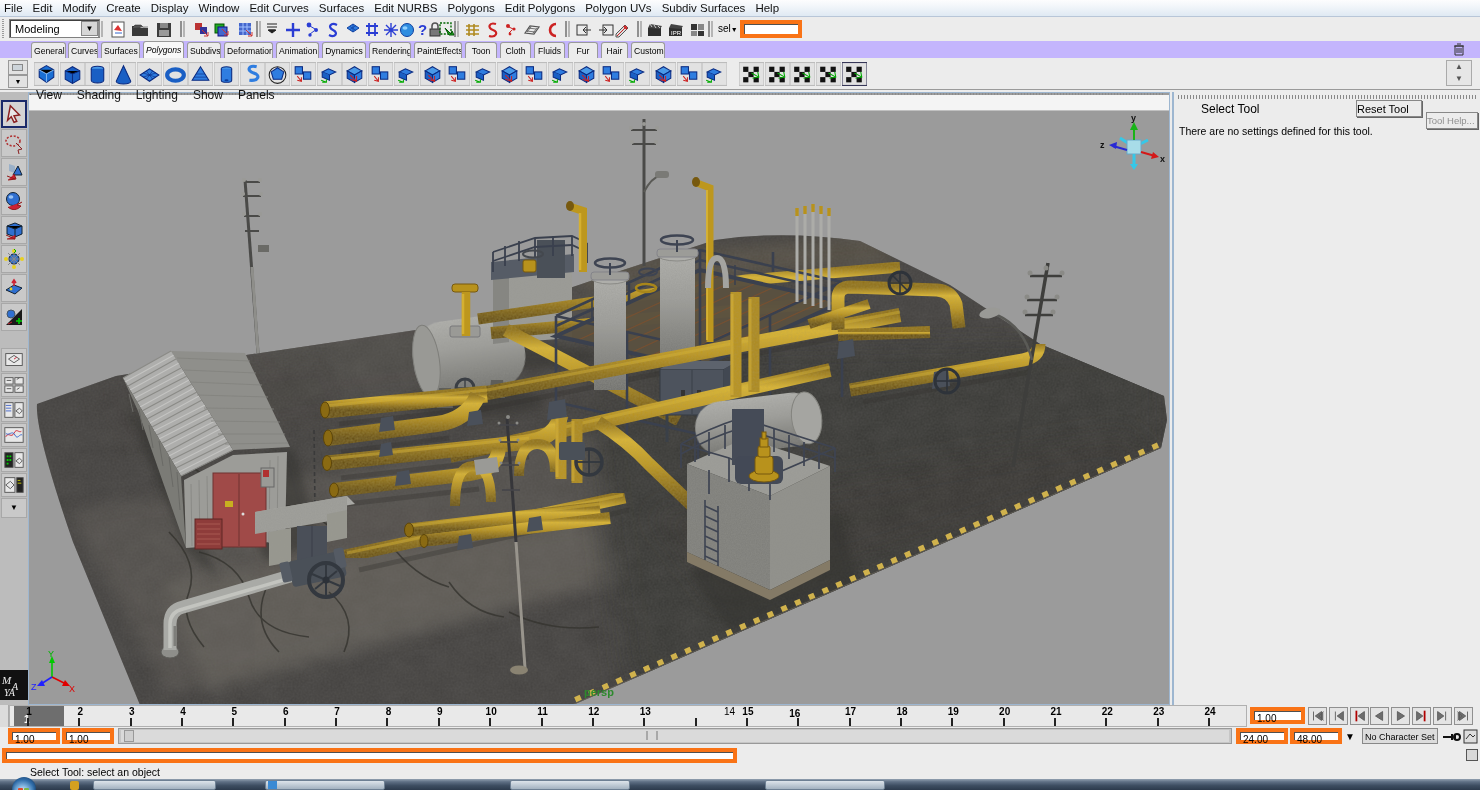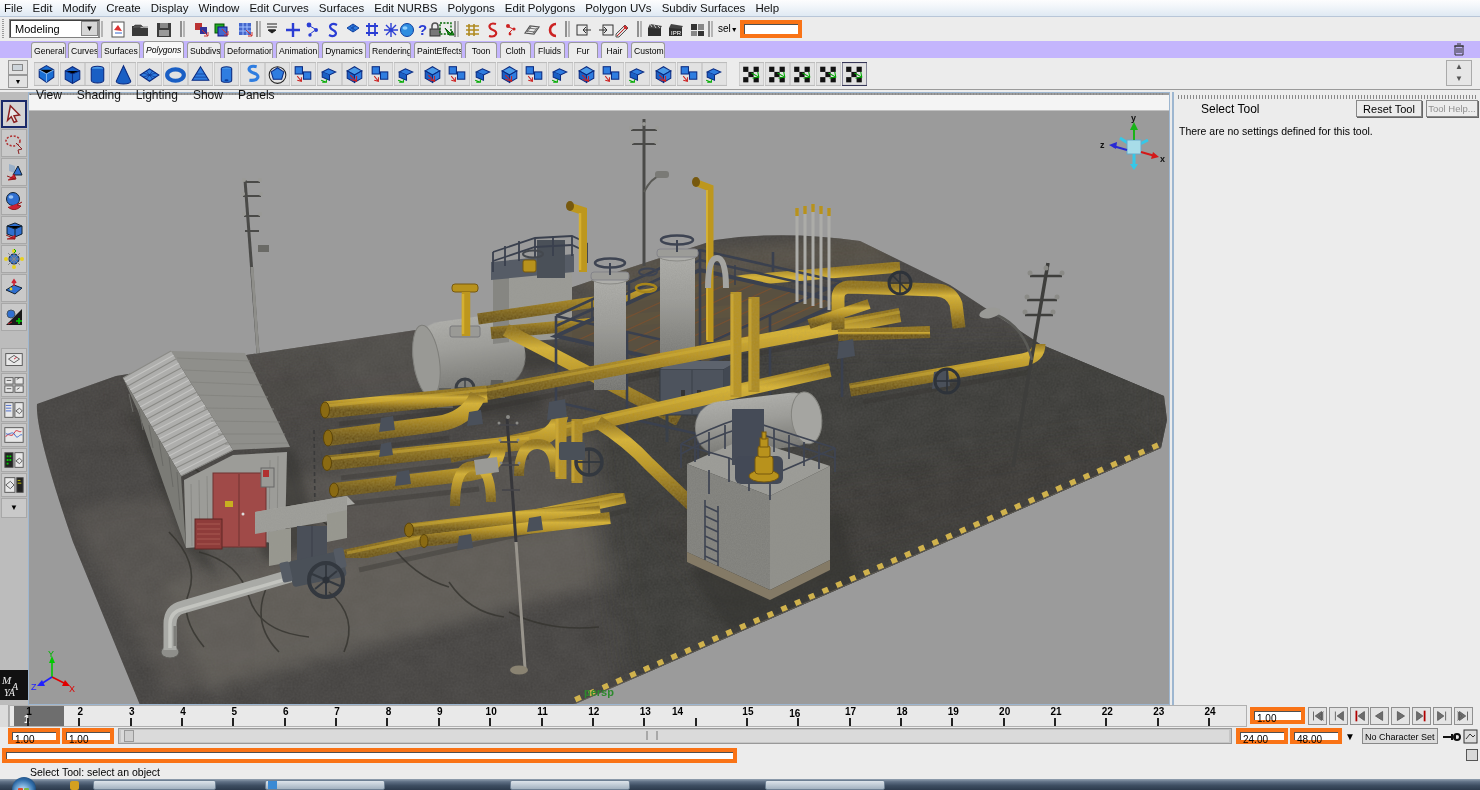--- a/index.html
+++ b/index.html
@@ -40,21 +40,21 @@
   
   #vpwrap { left:28px; top:92px; width:1142px; height:613px; background:#9b9b9b; border:1px solid #9db6d0; }
   #vpmenu { position:absolute; left:0; top:2px; width:1140px; height:16px; background:#f4f4f4;
     border-bottom:1px solid #c0c0c0; font-size:12px; color:#111; display:flex; align-items:center; }
   #vpmenu span { padding:0 8px 16px 7px; }
   #scene { position:absolute; left:0; top:19px; width:1140px; height:592px; }
 
   
   #rpanel { left:1172px; top:92px; width:308px; height:613px; background:#ececec; border-left:2px solid #9db6d0; }
   .rbtn { position:absolute; height:17px; background:#ececec; border:1px solid #888;
-    box-shadow:1px 1px 0 #666; font-size:11px; text-align:center; padding-top:2px; }
+    box-shadow:1px 1px 0 #666; font-size:11px; padding-top:2px; }
 
   
   #timerow { left:0; top:705px; width:1480px; height:22px; background:#ececec; }
   #rangerow { left:0; top:727px; width:1480px; height:20px; background:#ececec; }
   #cmdrow { left:0; top:747px; width:1480px; height:17px; background:#ececec; }
   #helprow { left:0; top:764px; width:1480px; height:15px; background:#ececec; font-size:10.5px; }
   #taskbar { left:0; top:779px; width:1480px; height:11px;
     background:linear-gradient(#93a1b1 0%, #5f7085 25%, #3d4d61 60%, #2c3a4c 100%); }
 
   .field { position:absolute; background:#fff; border:4px solid #f97316;
@@ -1082,21 +1082,21 @@
   <text x="1071" y="36" font-size="9" font-weight="bold" fill="#111" font-family="Liberation Sans">z</text>
 </g>
 </svg>
     </div>
   </div>
 
   <div id="rpanel" class="abs">
     <div style="position:absolute; left:4px; top:3px; width:300px; height:4px; background-image:repeating-linear-gradient(90deg,#888 0 1px,transparent 1px 3px);"></div>
     <div style="position:absolute; left:5px; top:10px; font-size:12px;margin-left:22px;">Select Tool</div>
     <div class="rbtn" style="left:182px; top:8px; width:66px;">Reset Tool</div>
-    <div class="rbtn" style="left:252px; top:8px; width:52px; color:#909090; font-size:9.5px;">Tool Help...</div>
+    <div class="rbtn" style="left:252px; top:20px; width:52px; color:#909090; font-size:9.5px;">Tool Help...</div>
     <div style="position:absolute; left:5px; top:33px; font-size:10.5px;">There are no settings defined for this tool.</div>
   </div>
 
   <div id="timerow" class="abs">
       <div style="position:absolute;left:0;top:0;width:9px;height:22px;background:#dcdcdc;border-right:1px solid #aaa"></div>
       <div style="position:absolute;left:9px;top:0;width:1238px;height:22px;background:#e9e9e9;border:1px solid #b0b0b0"></div>
       <div style="position:absolute;left:14px;top:1px;width:50px;height:20px;background:#6e6e6e"></div>
       <div style="position:absolute;left:24px;top:9px;color:#fff;font-size:10px;font-weight:bold">1</div>
       <div style="position:absolute;left:19px;top:1px;width:20px;text-align:center;font-size:10px;font-weight:bold;color:#000">1</div>
       <div style="position:absolute;left:27px;top:13px;width:2px;height:8px;background:#222"></div>
@@ -1117,21 +1117,21 @@
       <div style="position:absolute;left:429.8px;top:1px;width:20px;text-align:center;font-size:10px;font-weight:bold;color:#000">9</div>
       <div style="position:absolute;left:437.8px;top:13px;width:2px;height:8px;background:#222"></div>
       <div style="position:absolute;left:481.15000000000003px;top:1px;width:20px;text-align:center;font-size:10px;font-weight:bold;color:#000">10</div>
       <div style="position:absolute;left:489.15000000000003px;top:13px;width:2px;height:8px;background:#222"></div>
       <div style="position:absolute;left:532.5px;top:1px;width:20px;text-align:center;font-size:10px;font-weight:bold;color:#000">11</div>
       <div style="position:absolute;left:540.5px;top:13px;width:2px;height:8px;background:#222"></div>
       <div style="position:absolute;left:583.85px;top:1px;width:20px;text-align:center;font-size:10px;font-weight:bold;color:#000">12</div>
       <div style="position:absolute;left:591.85px;top:13px;width:2px;height:8px;background:#222"></div>
       <div style="position:absolute;left:635.2px;top:1px;width:20px;text-align:center;font-size:10px;font-weight:bold;color:#000">13</div>
       <div style="position:absolute;left:643.2px;top:13px;width:2px;height:8px;background:#222"></div>
-      <div style="position:absolute;left:672px;top:1px;width:20px;text-align:left;font-size:10px;font-weight:bold;color:#000">14</div>
+      <div style="position:absolute;left:715px;top:1px;width:20px;text-align:right;font-size:10px;font-weight:normal;color:#000">14</div>
       <div style="position:absolute;left:694.5500000000001px;top:13px;width:2px;height:8px;background:#222"></div>
       <div style="position:absolute;left:737.9px;top:1px;width:20px;text-align:center;font-size:10px;font-weight:bold;color:#000">15</div>
       <div style="position:absolute;left:745.9px;top:13px;width:2px;height:8px;background:#222"></div>
       <div style="position:absolute;left:789.25px;top:3px;width:20px;font-size:10px;font-weight:bold;color:#000">16</div>
       <div style="position:absolute;left:797.25px;top:13px;width:2px;height:8px;background:#222"></div>
       <div style="position:absolute;left:840.6px;top:1px;width:20px;text-align:center;font-size:10px;font-weight:bold;color:#000">17</div>
       <div style="position:absolute;left:848.6px;top:13px;width:2px;height:8px;background:#222"></div>
       <div style="position:absolute;left:891.95px;top:1px;width:20px;text-align:center;font-size:10px;font-weight:bold;color:#000">18</div>
       <div style="position:absolute;left:899.95px;top:13px;width:2px;height:8px;background:#222"></div>
       <div style="position:absolute;left:943.3000000000001px;top:1px;width:20px;text-align:center;font-size:10px;font-weight:bold;color:#000">19</div>

